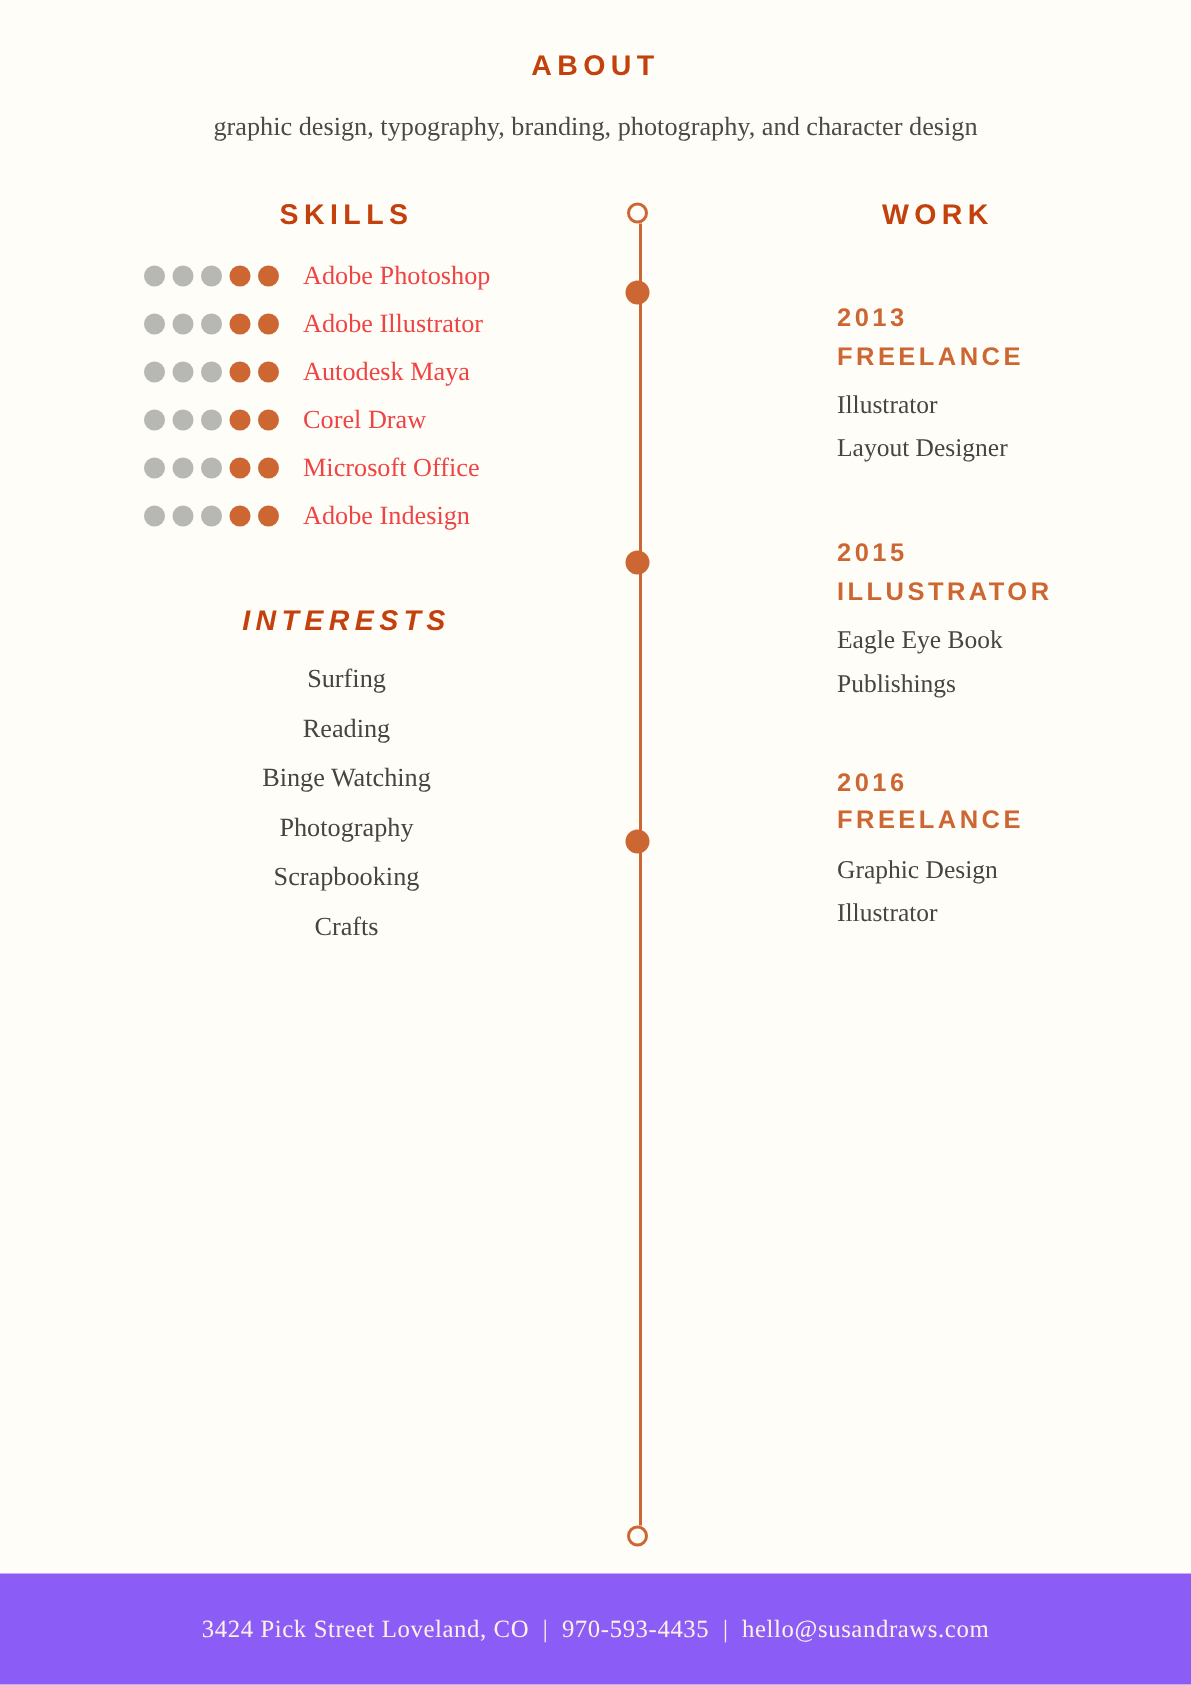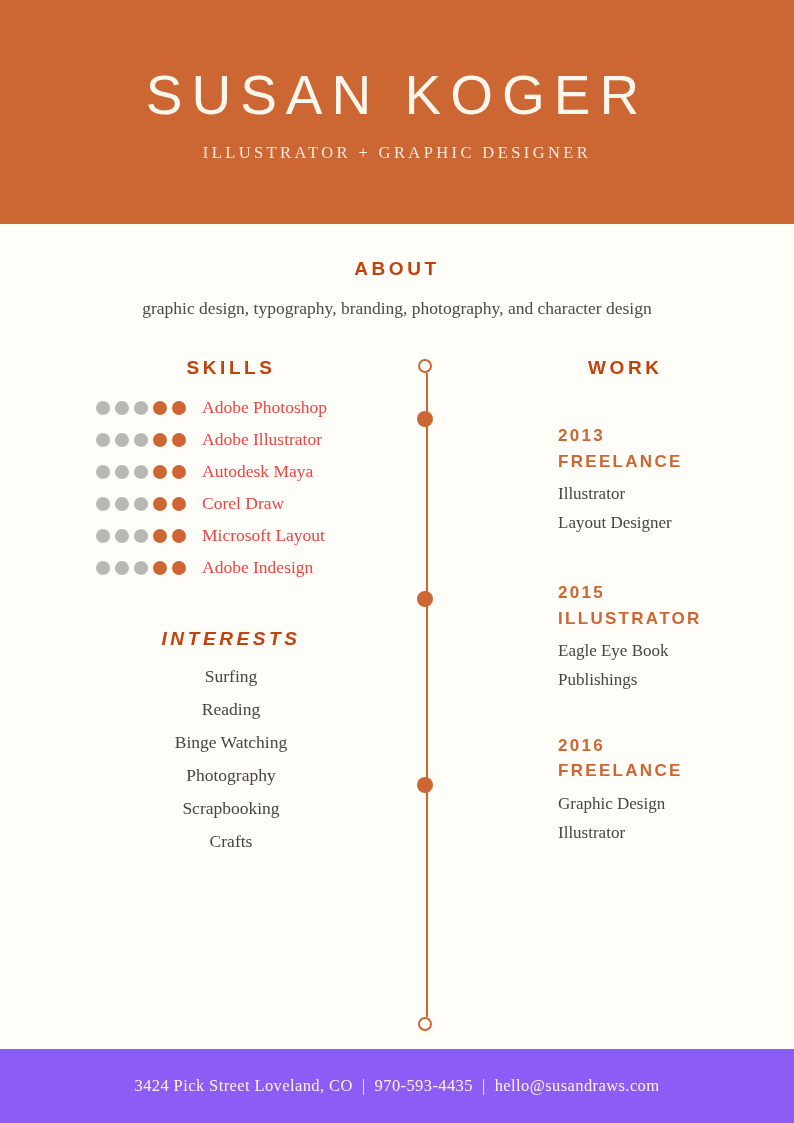--- a/index.html
+++ b/index.html
@@ -210,24 +210,20 @@
     font-size: 16.5px;
     letter-spacing: 0.4px;
   }
   .footer span { white-space: pre; }
 </style>
 </head>
 <body>
 
 <div class="page">
 
-  <div class="header">
-    <h1 class="name">SUSAN KOGER</h1>
-    <div class="subtitle">ILLUSTRATOR + GRAPHIC DESIGNER</div>
-  </div>
 
   <div class="about">
     <div class="section-title">ABOUT</div>
     <div class="about-body">
       <div>graphic design, typography, branding, photography,  and character design</div>
     </div>
   </div>
 
   <div class="main">
 
@@ -285,21 +281,21 @@
           <span class="skill-label">Corel Draw</span>
         </div>
         <div class="skill-row">
           <span class="dots">
             <span class="dot"></span>
             <span class="dot"></span>
             <span class="dot"></span>
             <span class="dot on"></span>
             <span class="dot on"></span>
           </span>
-          <span class="skill-label">Microsoft Layout</span>
+          <span class="skill-label">Microsoft Office</span>
         </div>
         <div class="skill-row">
           <span class="dots">
             <span class="dot"></span>
             <span class="dot"></span>
             <span class="dot"></span>
             <span class="dot on"></span>
             <span class="dot on"></span>
           </span>
           <span class="skill-label">Adobe Indesign</span>

